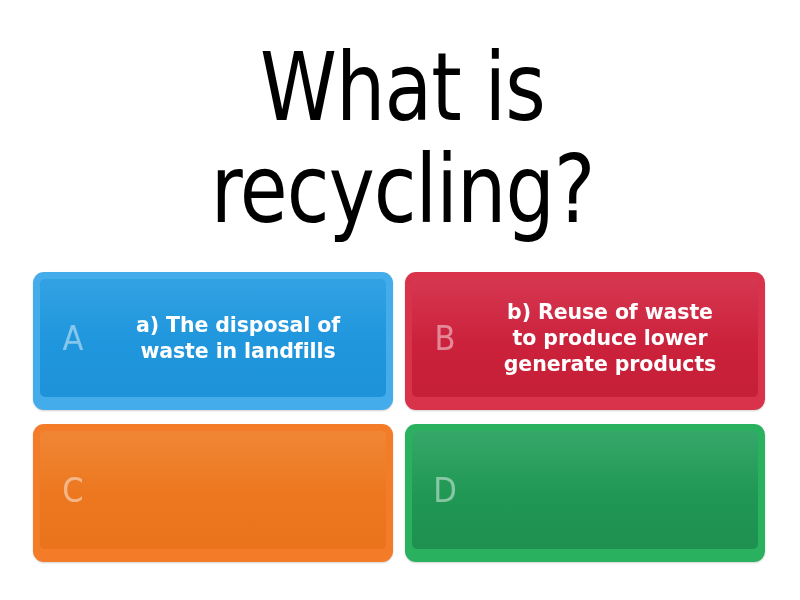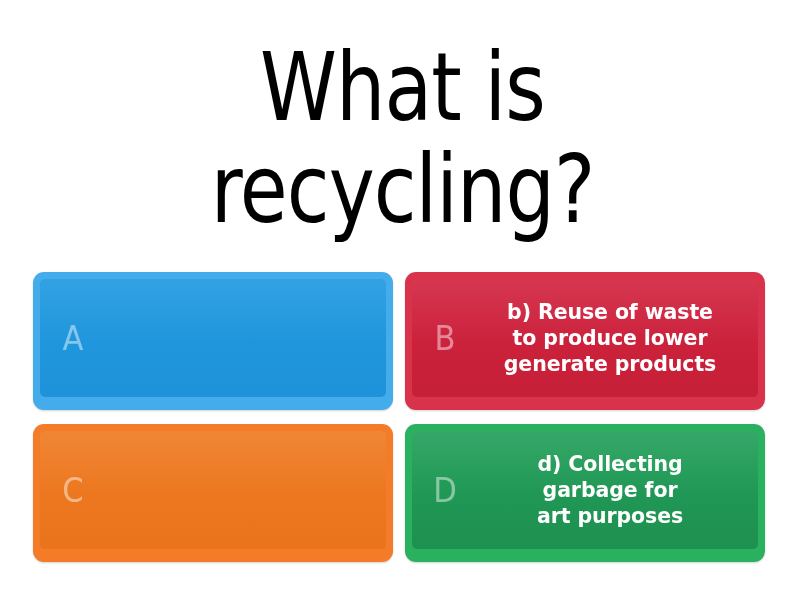--- a/index.html
+++ b/index.html
@@ -139,20 +139,22 @@
   <div class="question-area">
     <div class="question-text">What is
 recycling?</div>
   </div>
 
   <div class="answers-grid">
 
     <div class="answer-card card-a">
       <div class="answer-inner">
         <div class="answer-letter">A</div>
+        <div class="answer-text">a) The disposal of
+waste in landfills</div>
       </div>
     </div>
 
     <div class="answer-card card-b">
       <div class="answer-inner">
         <div class="answer-letter">B</div>
         <div class="answer-text">b) Reuse of waste
 to produce lower
 generate products</div>
       </div>
@@ -160,20 +162,17 @@
 
     <div class="answer-card card-c">
       <div class="answer-inner">
         <div class="answer-letter">C</div>
       </div>
     </div>
 
     <div class="answer-card card-d">
       <div class="answer-inner">
         <div class="answer-letter">D</div>
-        <div class="answer-text">d) Collecting
-garbage for
-art purposes</div>
       </div>
     </div>
 
   </div>
 </div>
 
 </body></html>

